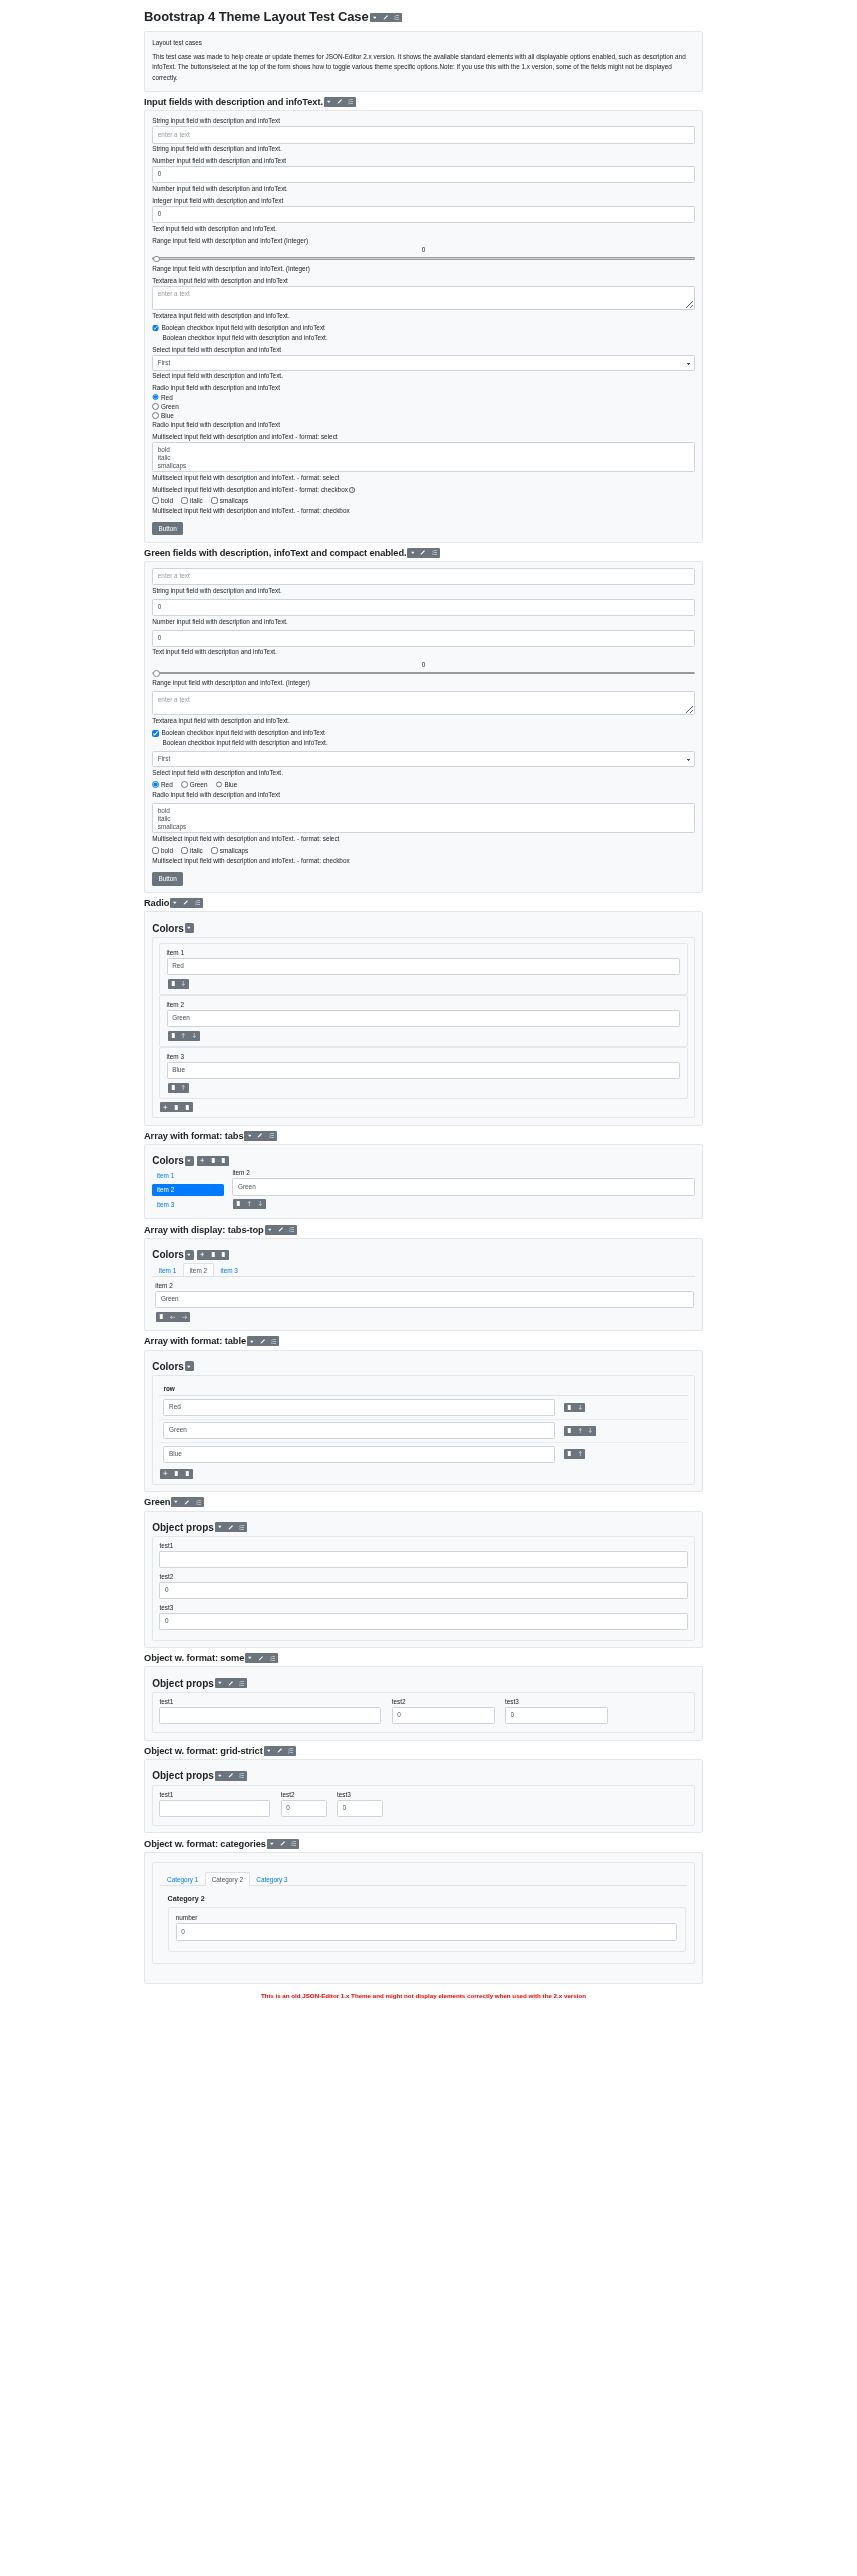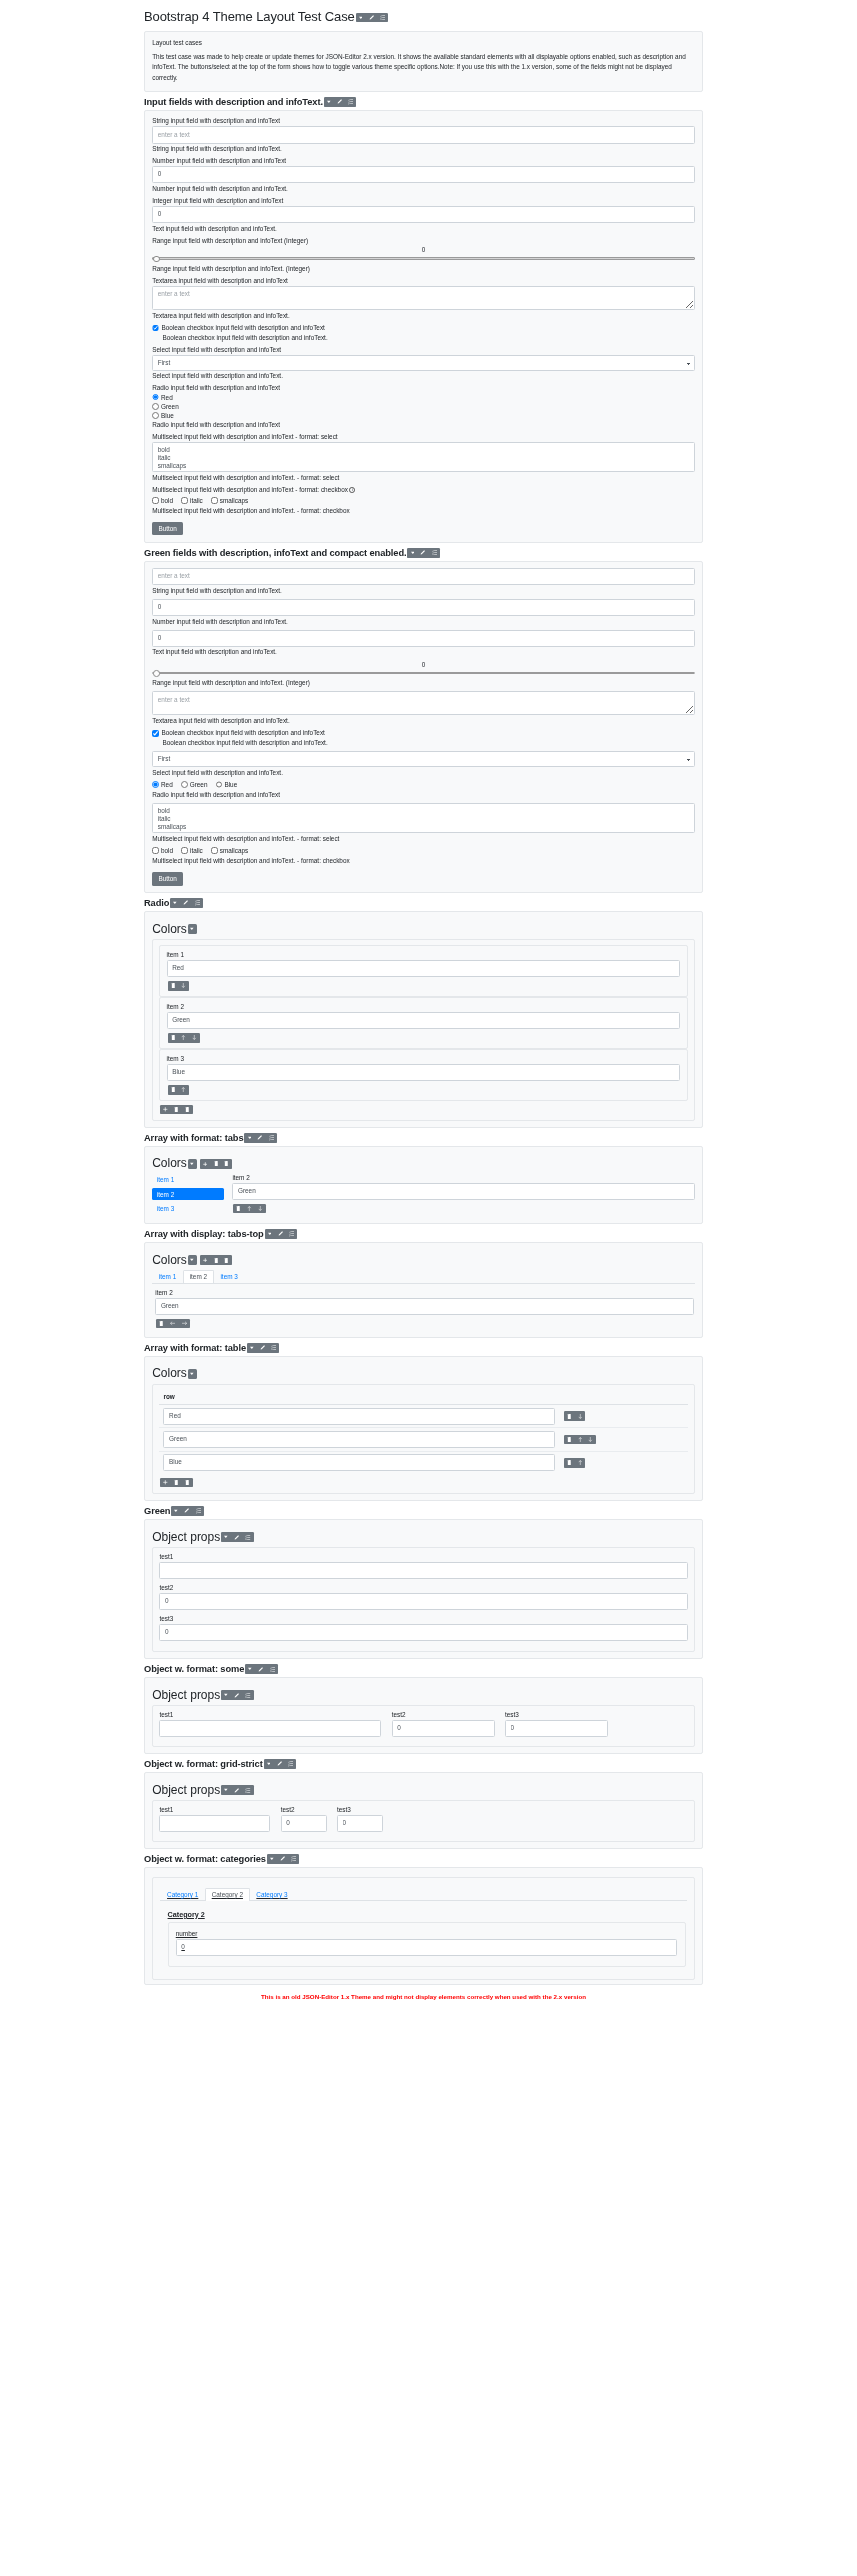--- a/index.html
+++ b/index.html
@@ -16,39 +16,39 @@
   .page { width:858px; padding:0; }
   .container {
     width:559px;
     margin:0 0 0 144px;
     padding-top:5.2px;
   }
 
   
   h1.page-title {
     font-size:13px;
-    font-weight:400;
+    font-weight:700;
     margin:5.2px 0 6.2px 0;
     line-height:1.1;
     display:flex;
     align-items:center;
     letter-spacing:-0.1px;
   }
   h3.sec-title {
     font-size:9.3px;
     font-weight:700;
     margin:5.2px 0 3.1px 0;
     line-height:1.1;
     display:flex;
     align-items:center;
     letter-spacing:-0.1px;
   }
   h4.sub-title {
-    font-size:12px;
-    font-weight:400;
+    font-size:10px;
+    font-weight:700;
     margin:4.1px 0 3.1px 0;
     display:flex;
     align-items:center;
     line-height:1.1;
   }
   h5.cat-title {
     font-size:7.2px;
     font-weight:700;
     margin:3.1px 0 3.1px 0;
     line-height:1.2;
@@ -1279,21 +1279,21 @@
               <rect x="5" y="1" width="7" height="1.2" fill="#fff"></rect>
               <path d="M0 6 L2 8 L3.6 5.5" stroke="#fff" stroke-width="1.1" fill="none"></path>
               <rect x="5" y="5.5" width="7" height="1.2" fill="#fff"></rect>
               <path d="M0 10.5 L2 12 L3.6 10" stroke="#fff" stroke-width="1.1" fill="none"></path>
               <rect x="5" y="10" width="7" height="1.2" fill="#fff"></rect>
             </svg>
           </button>
     </span>
   </h3>
 
-  <div class="panel" style="padding-top:9.3px;padding-bottom:4px;text-decoration:underline;">
+  <div class="panel" style="padding-top:9.3px;padding-bottom:19px;">
     <div class="panel-inner" style="padding:6.2px 7.2px 9.3px 7.2px;">
       <div class="tabs-top">
         <a class="tab">Category 1</a>
         <a class="tab active">Category 2</a>
         <a class="tab">Category 3</a>
       </div>
       <div class="tabs-top-pane" style="padding-left:7.2px;padding-top:6.2px;">
         <h5 class="cat-title">Category 2</h5>
         <div class="panel-inner" style="padding:6.2px 7.2px 10.3px 7.2px;">
           <label class="form-label">number</label>

